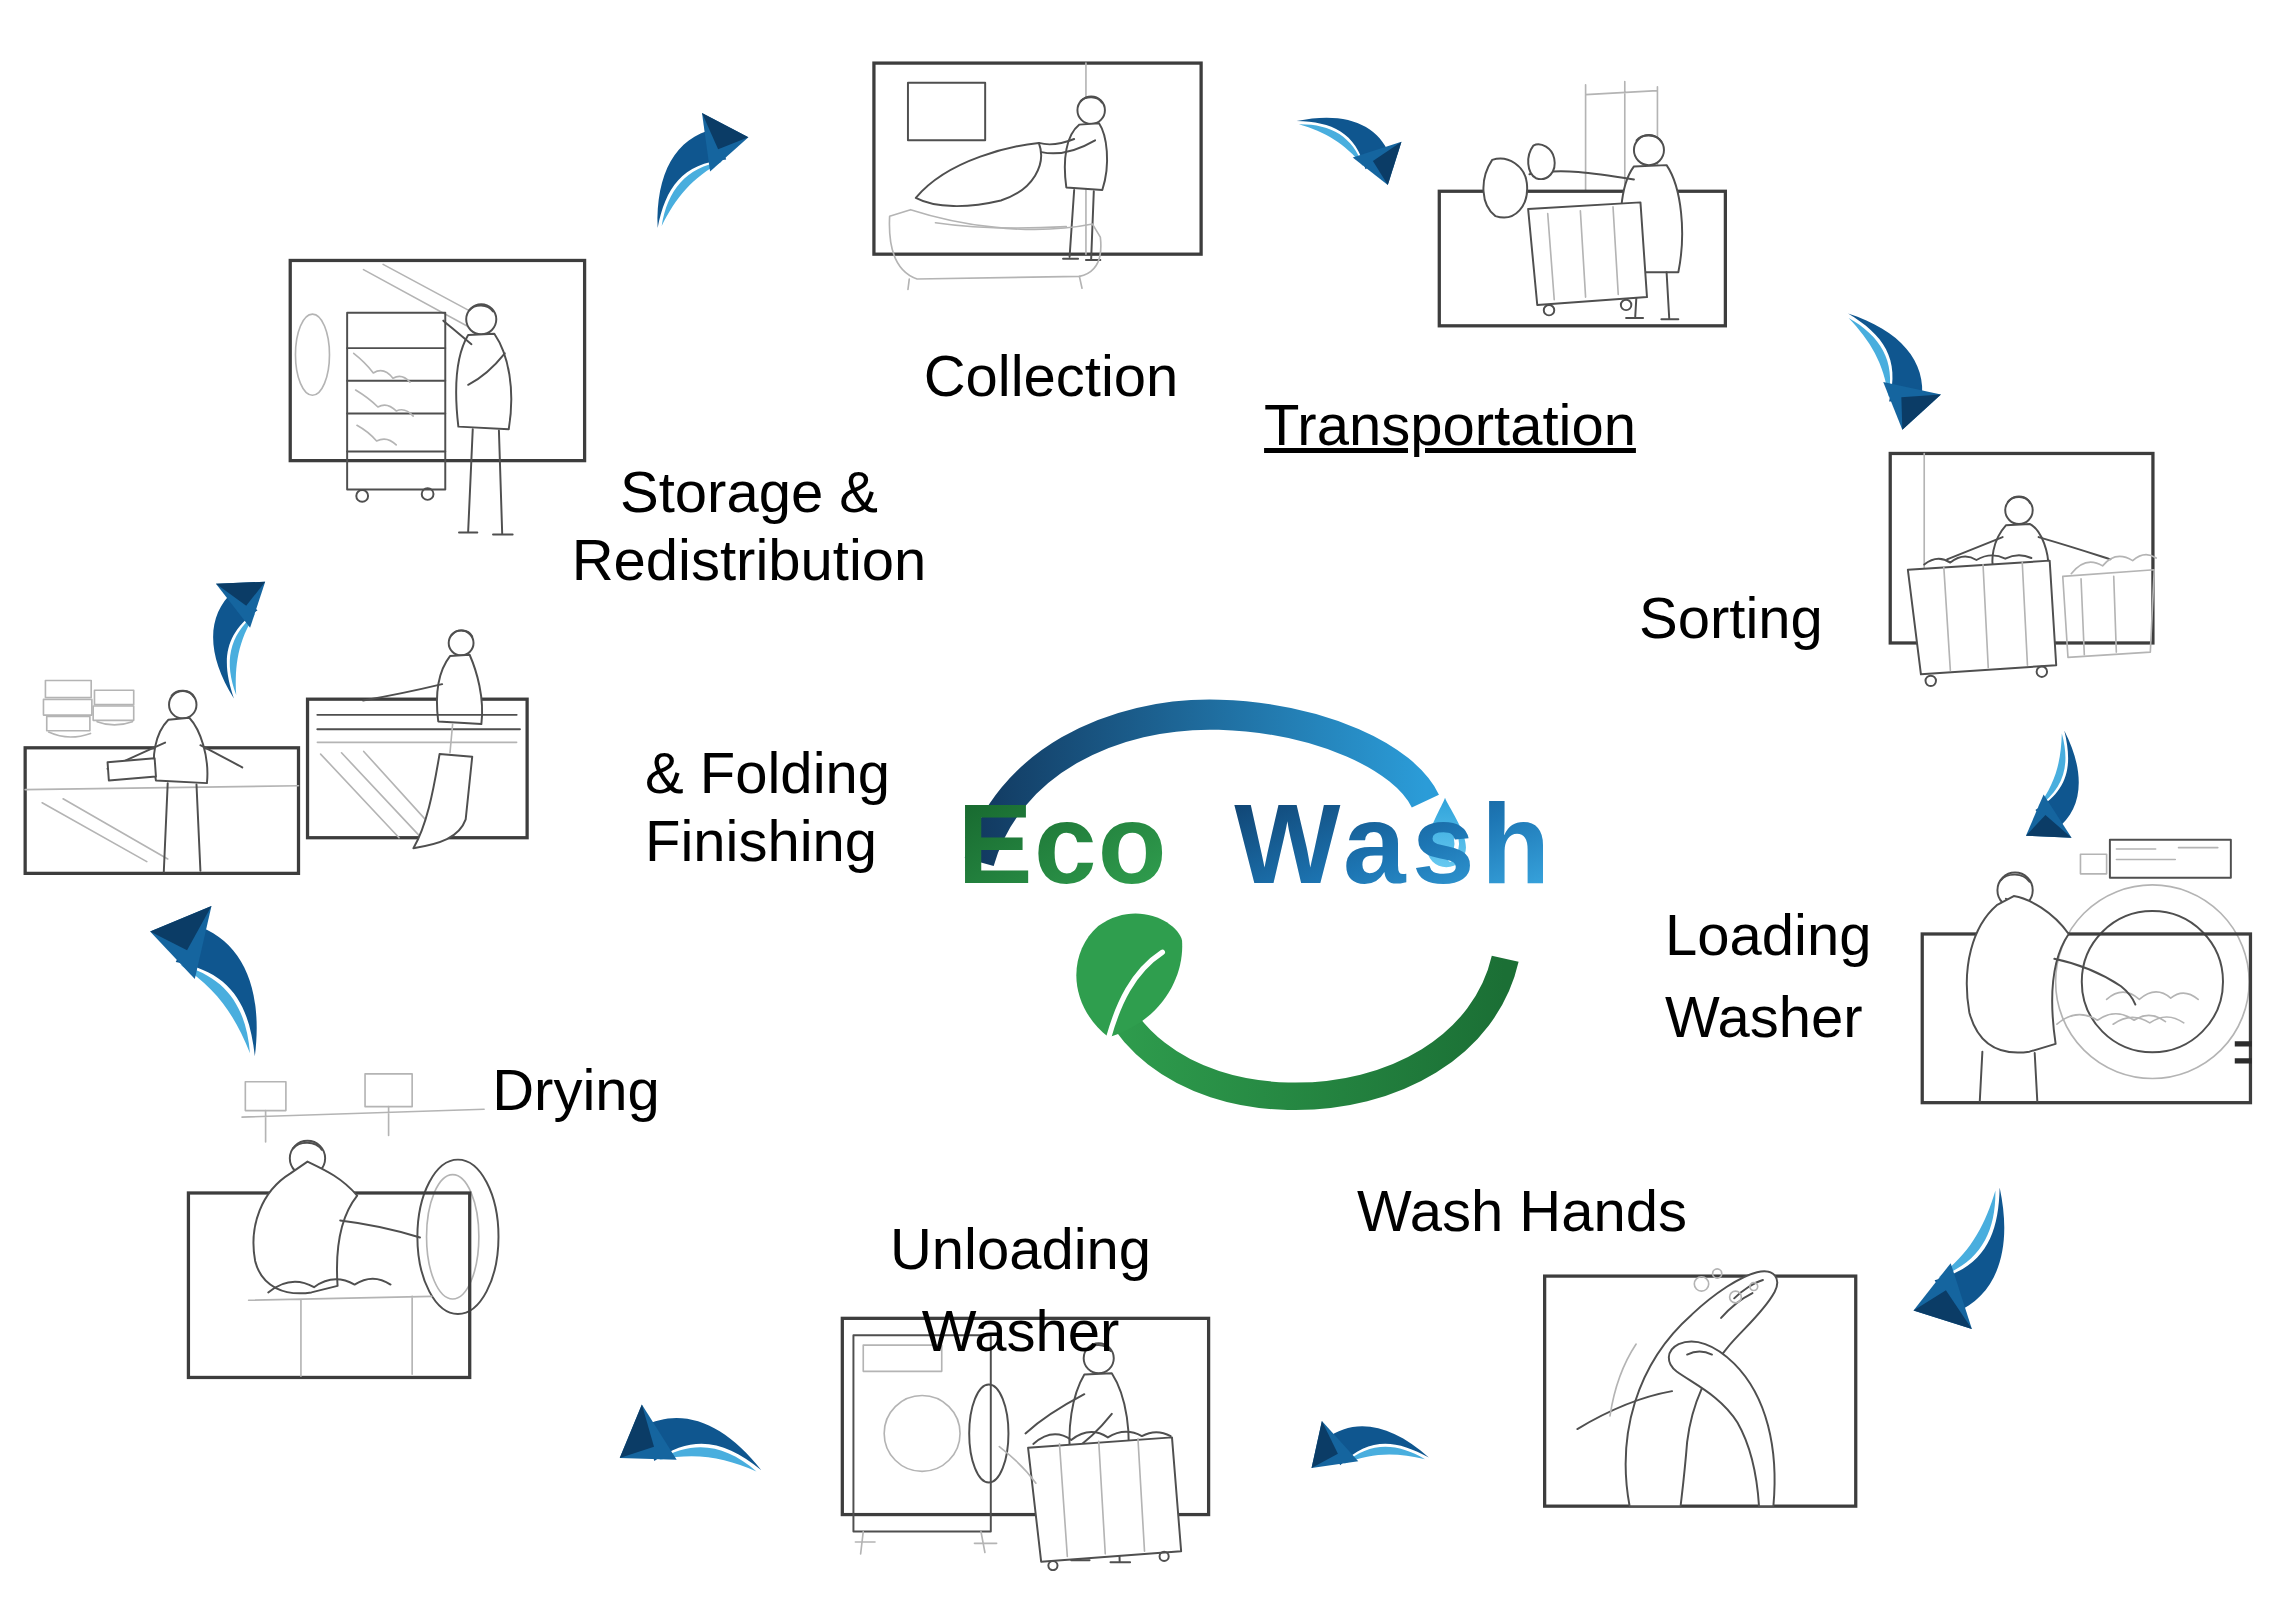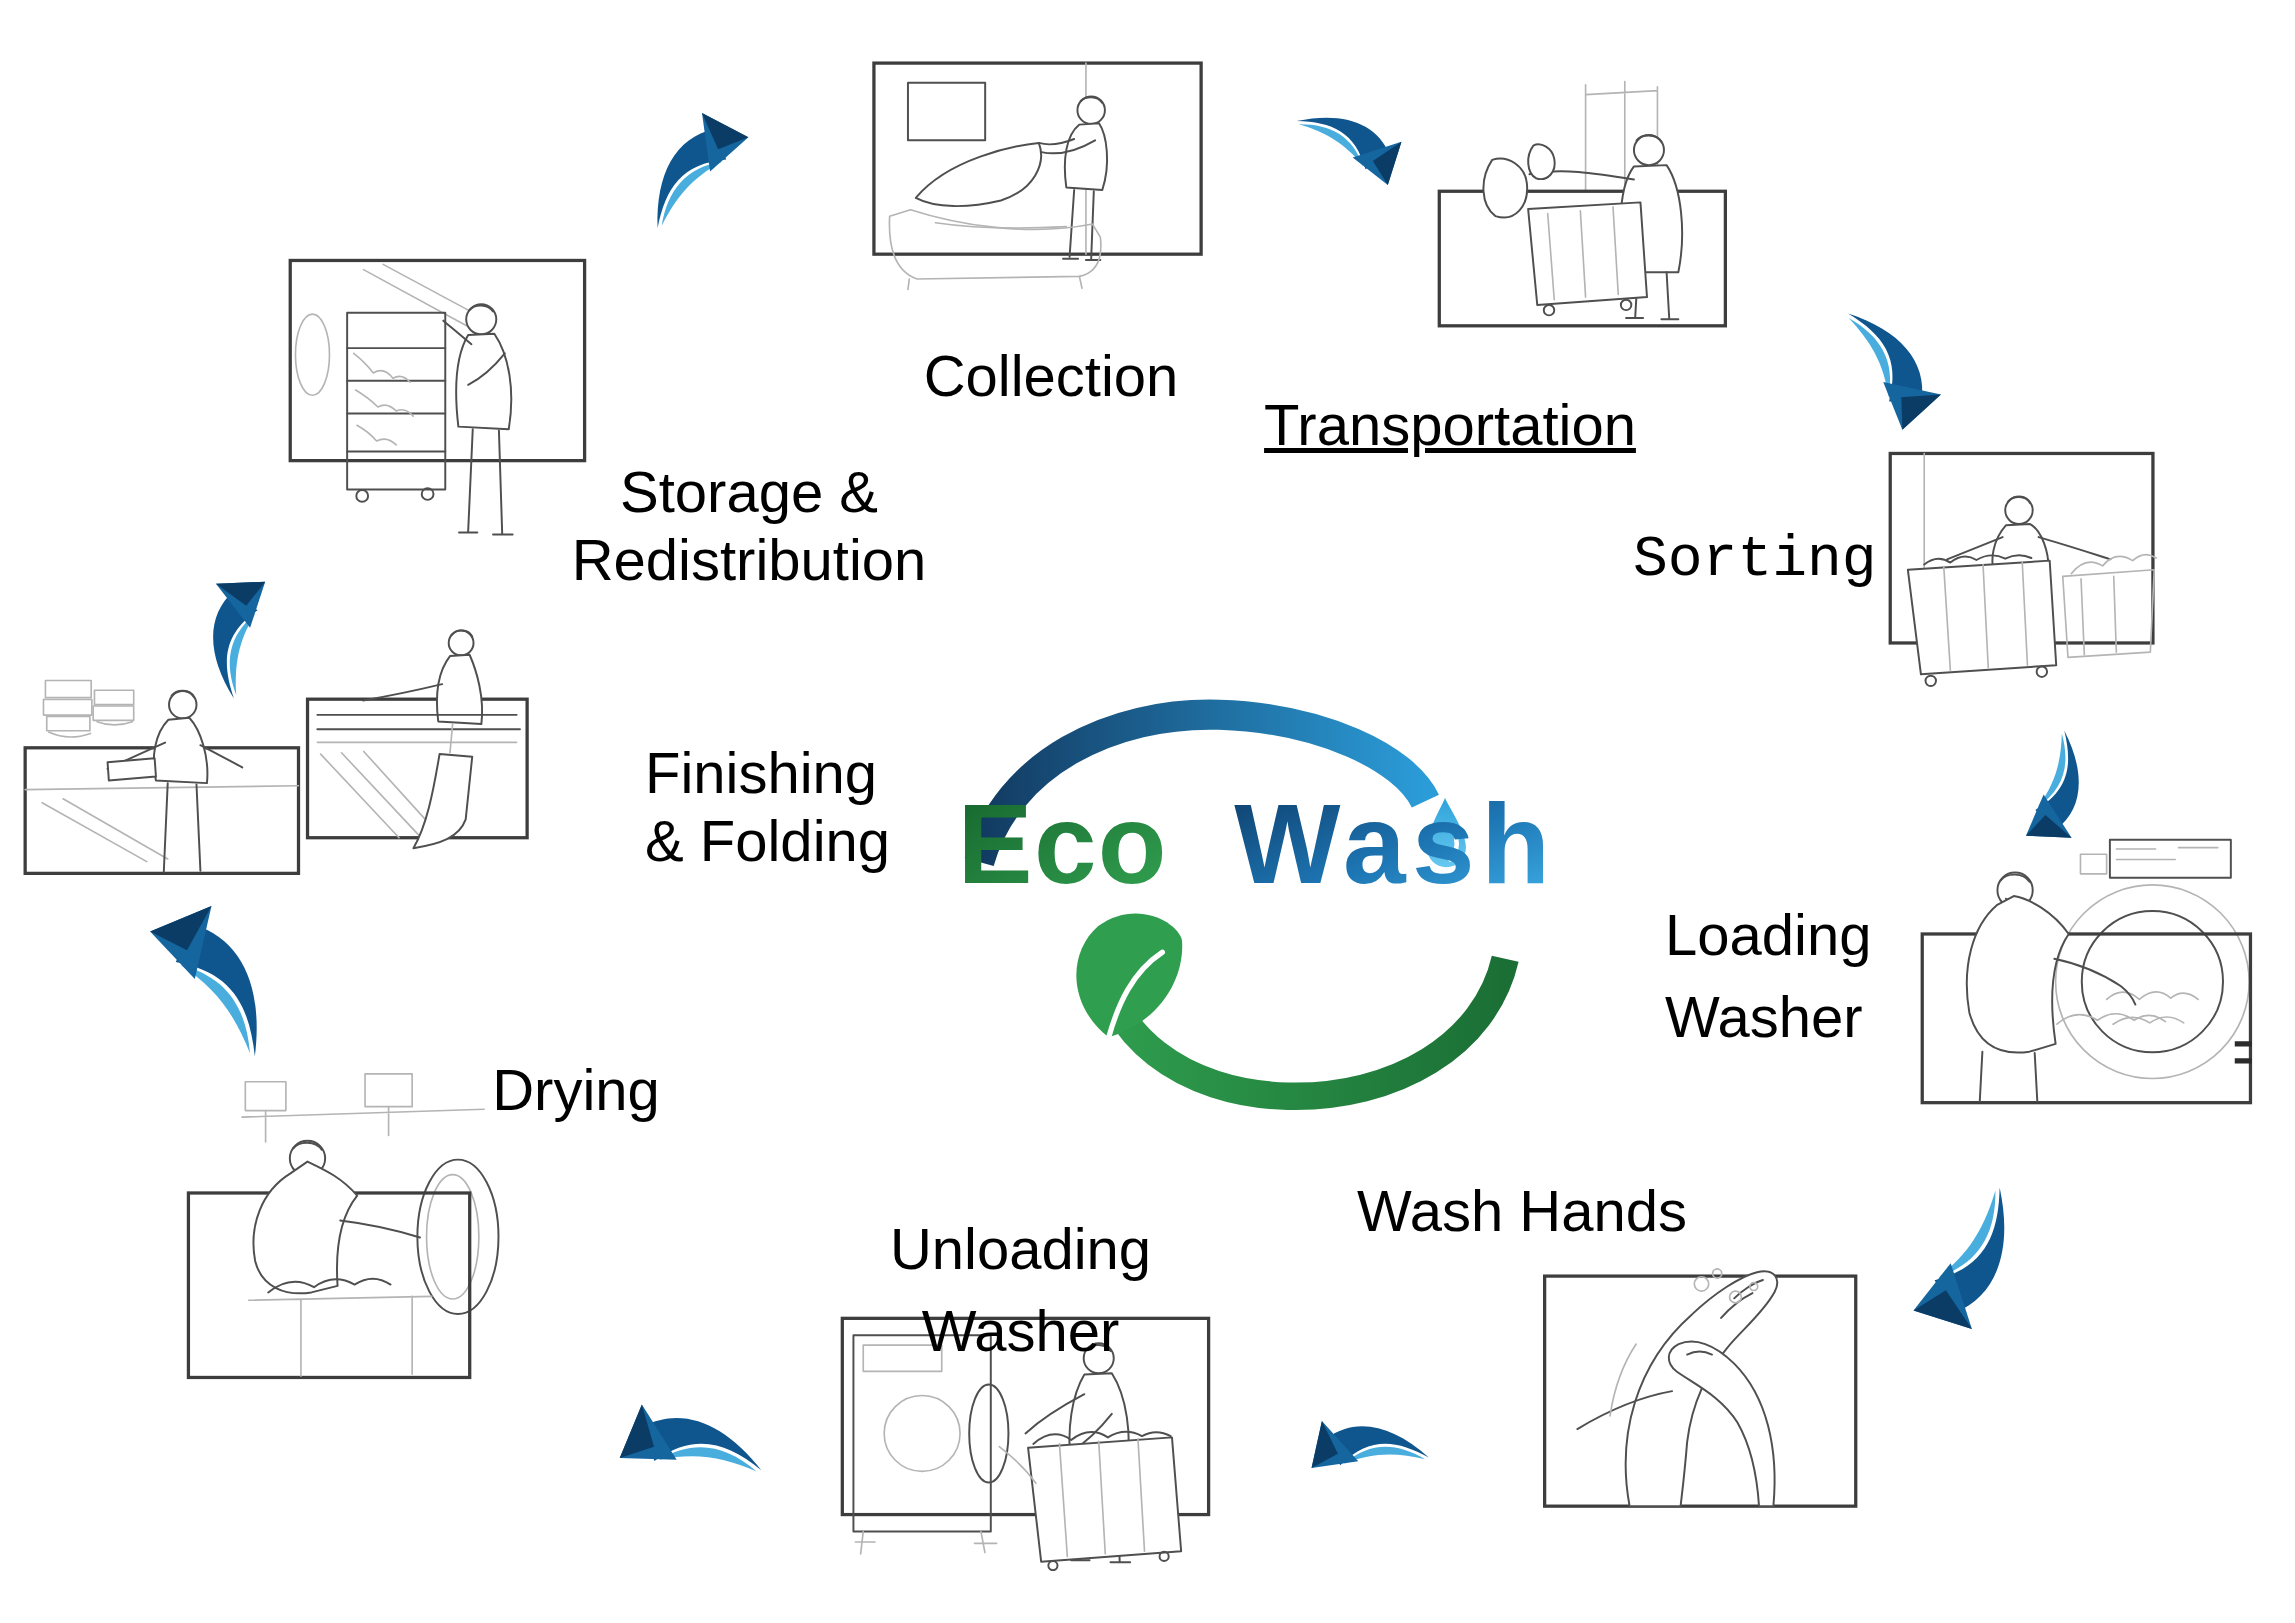--- a/index.html
+++ b/index.html
@@ -114,21 +114,21 @@
       <path class="sk" d="M235,136 C290,152 320,162 345,170"></path>
       <path class="sk-f" d="M35,186 L252,172 L262,332 L55,346 Z"></path>
       <path class="sk-l" d="M90,182 L100,340 M150,178 L158,336 M210,174 L218,332"></path>
       <path class="sk" d="M60,178 q20,-16 40,-3 q20,-16 40,-4 q22,-13 44,-2 q20,-10 40,-1"></path>
       <circle class="sk" cx="70" cy="356" r="8"></circle>
         <circle class="sk" cx="240" cy="342" r="8"></circle>
       <path class="sk-l" d="M272,196 L412,186 L406,312 L280,320 Z"></path>
       <path class="sk-l" d="M285,192 q22,-28 48,-12 q20,-24 46,-8 q18,-16 36,-4 M300,200 L305,316 M350,196 L354,312"></path>
     </svg>
   </div>
-  <div class="abs lbl center" style="left:1633px;top:526px;width:196px;font-family:Liberation Mono, monospace;">
+  <div class="abs lbl center" style="left:1633px;top:584px;width:196px;">
     <div>Sorting</div>
   </div>
 
   <div class="abs station-img" style="left:1917px;top:828px;width:340px;height:278px;">
     <svg viewBox="0 0 520 425">
       <rect class="sk" x="295" y="18" width="185" height="58"></rect>
       <path class="sk-l" d="M305,32 h60 M305,48 h90 M400,30 h60"></path>
       <rect class="sk-l" x="250" y="40" width="40" height="30"></rect>
       <circle class="sk-l" cx="360" cy="235" r="148"></circle>
       <circle class="sk" cx="360" cy="235" r="108"></circle>
@@ -238,22 +238,22 @@
       <path class="sk" d="M230,20 C238,10 256,10 262,22"></path>
       <path class="sk-f" d="M228,52 C210,75 205,112 210,152 L276,156 C281,116 269,75 258,50 Z"></path>
       <path class="sk" d="M216,95 C170,106 130,114 95,120"></path>
       <path class="sk" d="M25,142 H330 M25,164 H335"></path>
       <path class="sk-l" d="M25,184 H330 M30,202 L150,330 M62,200 L182,328 M96,198 L212,326"></path>
       <path class="sk-f" d="M212,202 C202,262 192,312 172,346 C212,340 242,330 252,302 L262,206 Z"></path>
       <path class="sk-l" d="M232,156 L228,200"></path>
     </svg>
   </div>
   <div class="abs lbl" style="left:645px;top:739px;">
+    <div>&amp; Folding</div>
     <div>Finishing</div>
-    <div>&amp; Folding</div>
   </div>
 
   <div class="abs station-img" style="left:285px;top:255px;width:314px;height:321px;">
     <svg viewBox="0 0 480 490">
       <rect class="frame" x="8" y="8" width="450" height="306"></rect>
       <ellipse class="sk-l" cx="42" cy="152" rx="26" ry="62"></ellipse>
       <path class="sk-l" d="M120,22 L300,120 M150,14 L310,100"></path>
       <rect class="sk" x="95" y="88" width="150" height="270"></rect>
       <path class="sk" d="M95,142 h150 M95,192 h150 M95,242 h150 M95,300 h150"></path>
       <path class="sk-l" d="M105,150 q18,14 30,30 q16,-10 30,8 q14,-8 26,6 M108,206 q20,12 34,26 q14,-8 28,6 q14,-6 26,8 M110,260 q18,10 30,24 q16,-8 30,6"></path>

